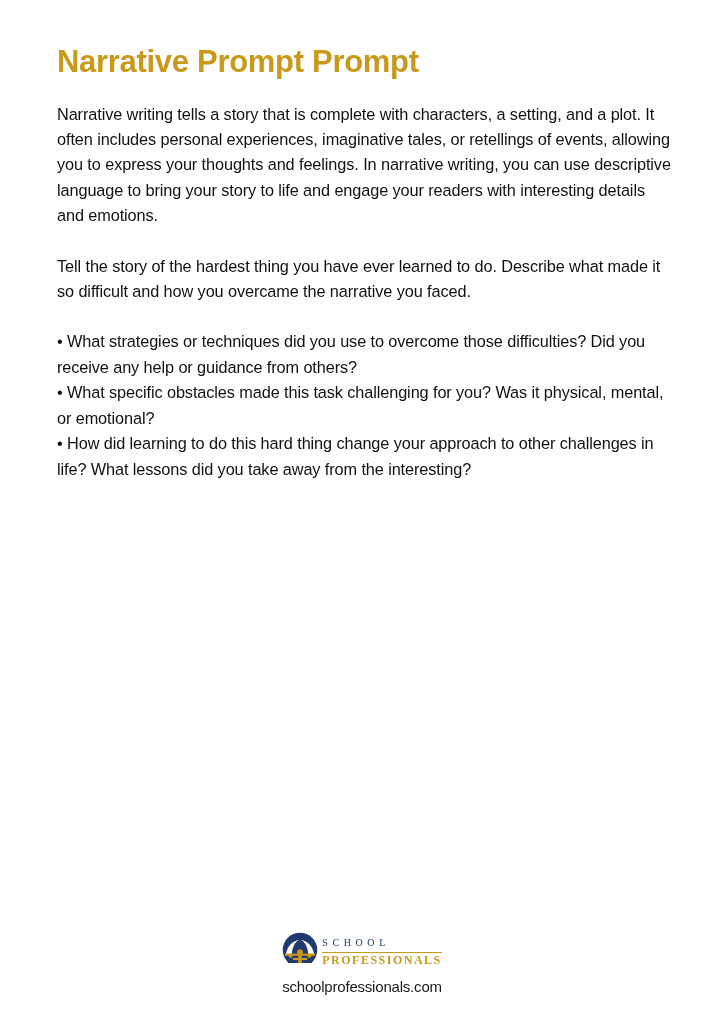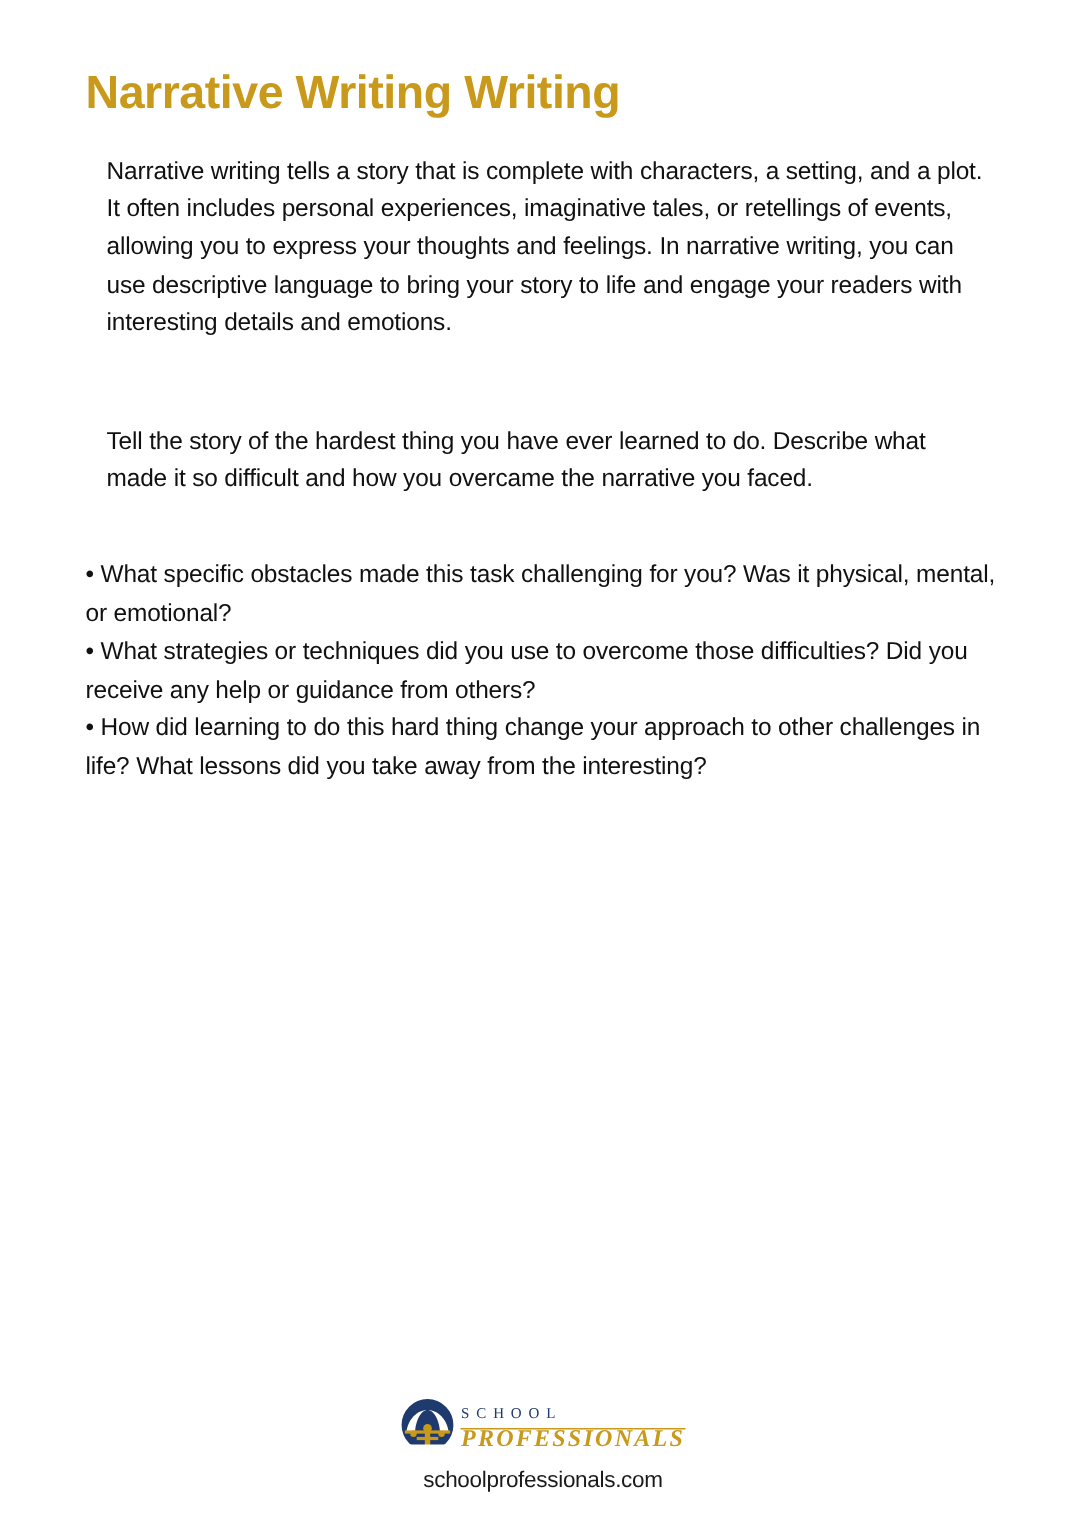--- a/index.html
+++ b/index.html
@@ -33,21 +33,21 @@
     letter-spacing: -0.3px;
     line-height: 1.15;
     margin: 0 0 22px 0;
     white-space: nowrap;
   }
   .body-block {
     font-size: 16.3px;
     line-height: 25.4px;
     color: #111111;
     letter-spacing: -0.1px;
-    margin: 14px;
+    margin: 0;
   }
   .block-gap {
     height: 25px;
   }
   .block-gap-small {
     height: 25px;
   }
   .bullet-line {
     font-size: 16.3px;
     line-height: 25.4px;
@@ -94,57 +94,56 @@
     font-weight: normal;
   }
   .logo-rule {
     height: 1.5px;
     background: #c8991b;
     margin: 1px 0 1px 0;
     width: 100%;
   }
   .logo-professionals {
     font-family: "Liberation Serif", "DejaVu Serif", serif;
-    font-size: 16px;
+    font-size: 12px;
     color: #c8991b;
     letter-spacing: 1.5px;
     line-height: 12px;
     font-weight: bold;
-    font-style: italic;
   }
   .footer-url {
     margin-top: 7px;
     font-size: 15px;
     color: #1a1a1a;
     letter-spacing: -0.2px;
     line-height: 20px;
     text-align: right;
   }
 </style>
 </head>
 <body>
 
 <div class="page">
 
   <div class="content">
 
-    <h1 class="prompt-title">Narrative Writing Writing</h1>
+    <h1 class="prompt-title">Narrative Prompt Prompt</h1>
 
     <p class="body-block">Narrative writing tells a story that is complete with characters, a setting, and a plot. It often includes personal experiences, imaginative tales, or retellings of events, allowing you to express your thoughts and feelings. In narrative writing, you can use descriptive language to bring your story to life and engage your readers with interesting details and emotions.</p>
 
     <div class="block-gap"></div>
 
     <p class="body-block">Tell the story of the hardest thing you have ever learned to do. Describe what made it so difficult and how you overcame the narrative you faced.</p>
 
     <div class="block-gap-small"></div>
 
 
+    <p class="bullet-line">• What strategies or techniques did you use to overcome those difficulties? Did you receive any help or guidance from others?</p>
+
     <p class="bullet-line">• What specific obstacles made this task challenging for you? Was it physical, mental, or emotional?</p>
-
-    <p class="bullet-line">• What strategies or techniques did you use to overcome those difficulties? Did you receive any help or guidance from others?</p>
 
     <p class="bullet-line">• How did learning to do this hard thing change your approach to other challenges in life? What lessons did you take away from the interesting?</p>
 
   </div>
 
   <div class="footer">
 
     <div class="logo-row">
 
       <svg class="logo-mark" viewBox="0 0 100 100">

